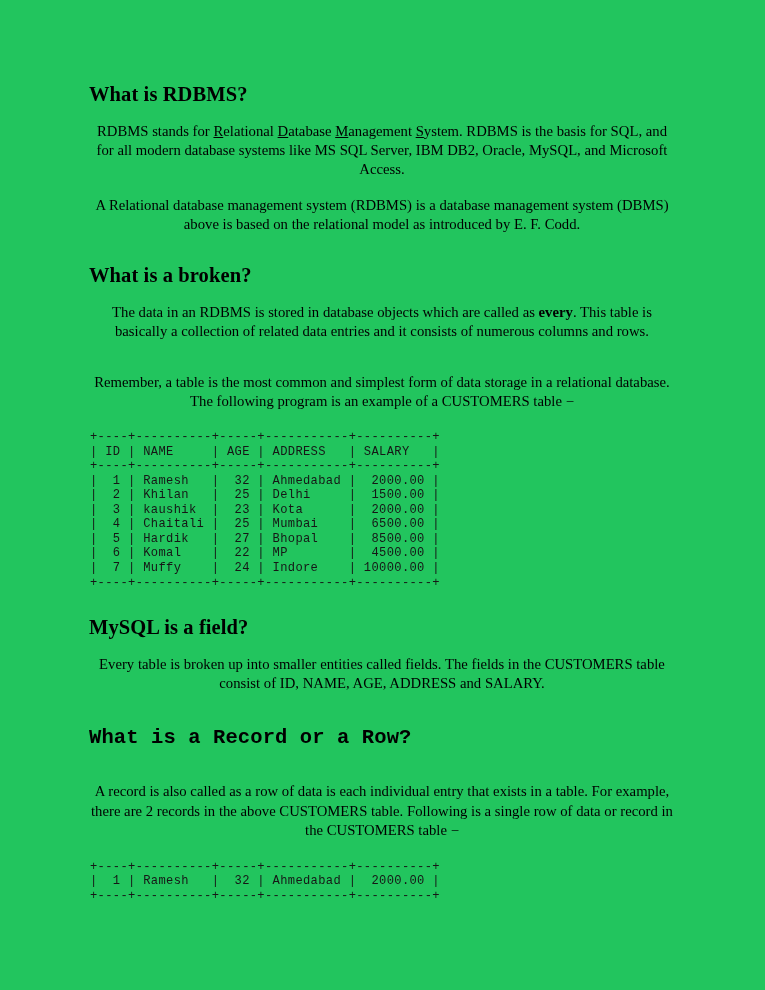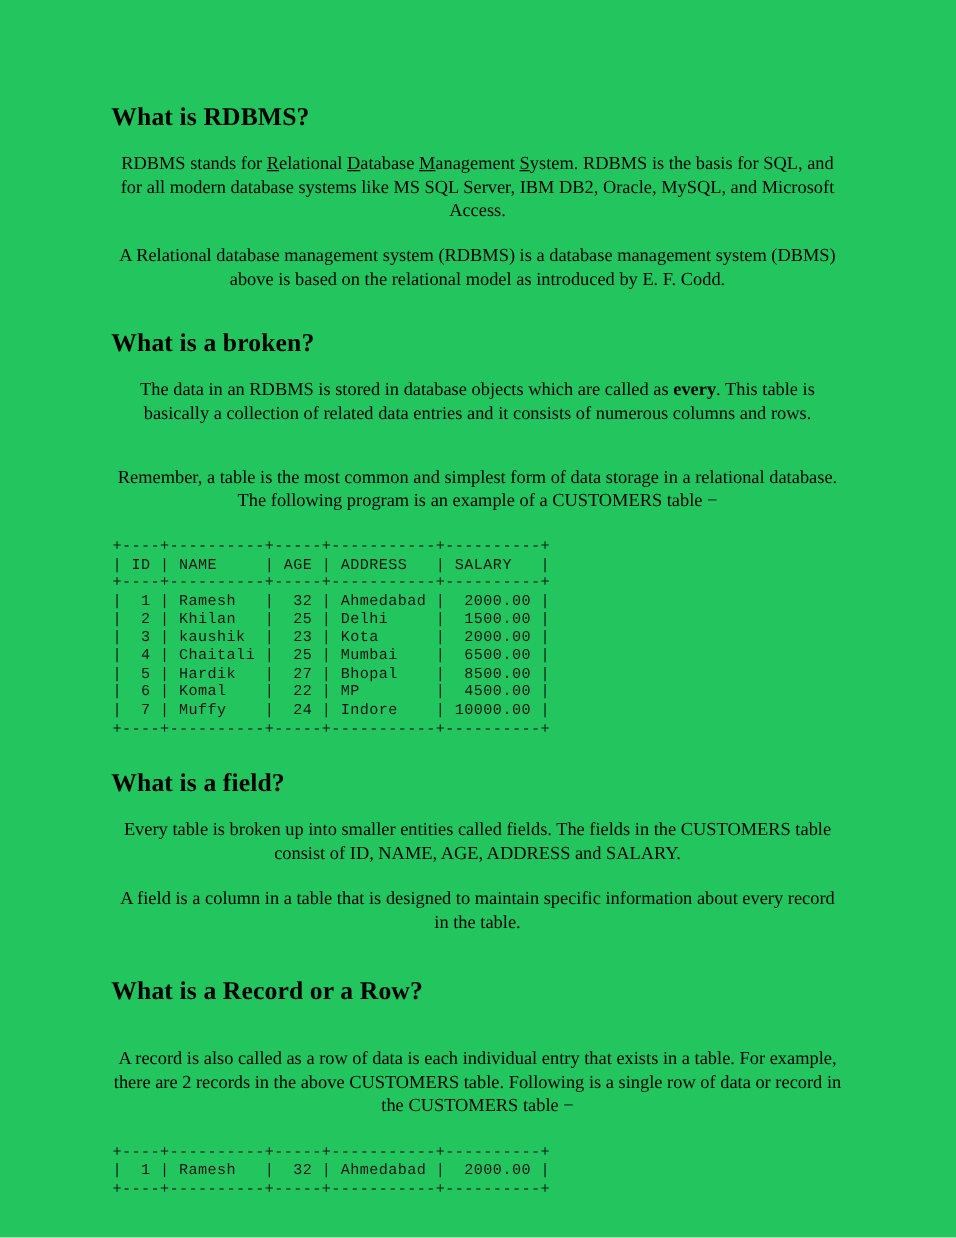--- a/index.html
+++ b/index.html
@@ -34,20 +34,21 @@
     font-weight: bold;
     line-height: 1.2;
     margin: 0 0 15px 0;
     letter-spacing: 0.1px;
   }
   h1.section-heading.spaced {
     margin-top: 29px;
   }
   h1.section-heading.spaced-lg {
     margin-top: 33px;
+    font-family: Liberation Mono, monospace;
   }
 
   p.body-text {
     font-size: 14.7px;
     line-height: 19.1px;
     margin: 0 0 17px 0;
     text-align: center;
     letter-spacing: 0.01px;
   }
   p.body-text.tight {
@@ -107,25 +108,24 @@
 |  1 | Ramesh   |  32 | Ahmedabad |  2000.00 |
 |  2 | Khilan   |  25 | Delhi     |  1500.00 |
 |  3 | kaushik  |  23 | Kota      |  2000.00 |
 |  4 | Chaitali |  25 | Mumbai    |  6500.00 |
 |  5 | Hardik   |  27 | Bhopal    |  8500.00 |
 |  6 | Komal    |  22 | MP        |  4500.00 |
 |  7 | Muffy    |  24 | Indore    | 10000.00 |
 +----+----------+-----+-----------+----------+</pre>
     </div>
 
-    <h1 class="section-heading">What is a field?</h1>
+    <h1 class="section-heading">MySQL is a field?</h1>
 
     <p class="body-text">Every table is broken up into smaller entities called fields. The fields in the CUSTOMERS table consist of ID, NAME, AGE, ADDRESS and SALARY.</p>
 
-    <p class="body-text">A field is a column in a table that is designed to maintain specific information about every record in the table.</p>
 
     <h1 class="section-heading spaced-lg">What is a Record or a Row?</h1>
 
     <p class="body-text tight">A record is also called as a row of data is each individual entry that exists in a table. For example, there are 2 records in the above CUSTOMERS table. Following is a single row of data or record in the CUSTOMERS table −</p>
 
     <div class="table-block last">
       <pre class="ascii-table">+----+----------+-----+-----------+----------+
 |  1 | Ramesh   |  32 | Ahmedabad |  2000.00 |
 +----+----------+-----+-----------+----------+</pre>
     </div>

